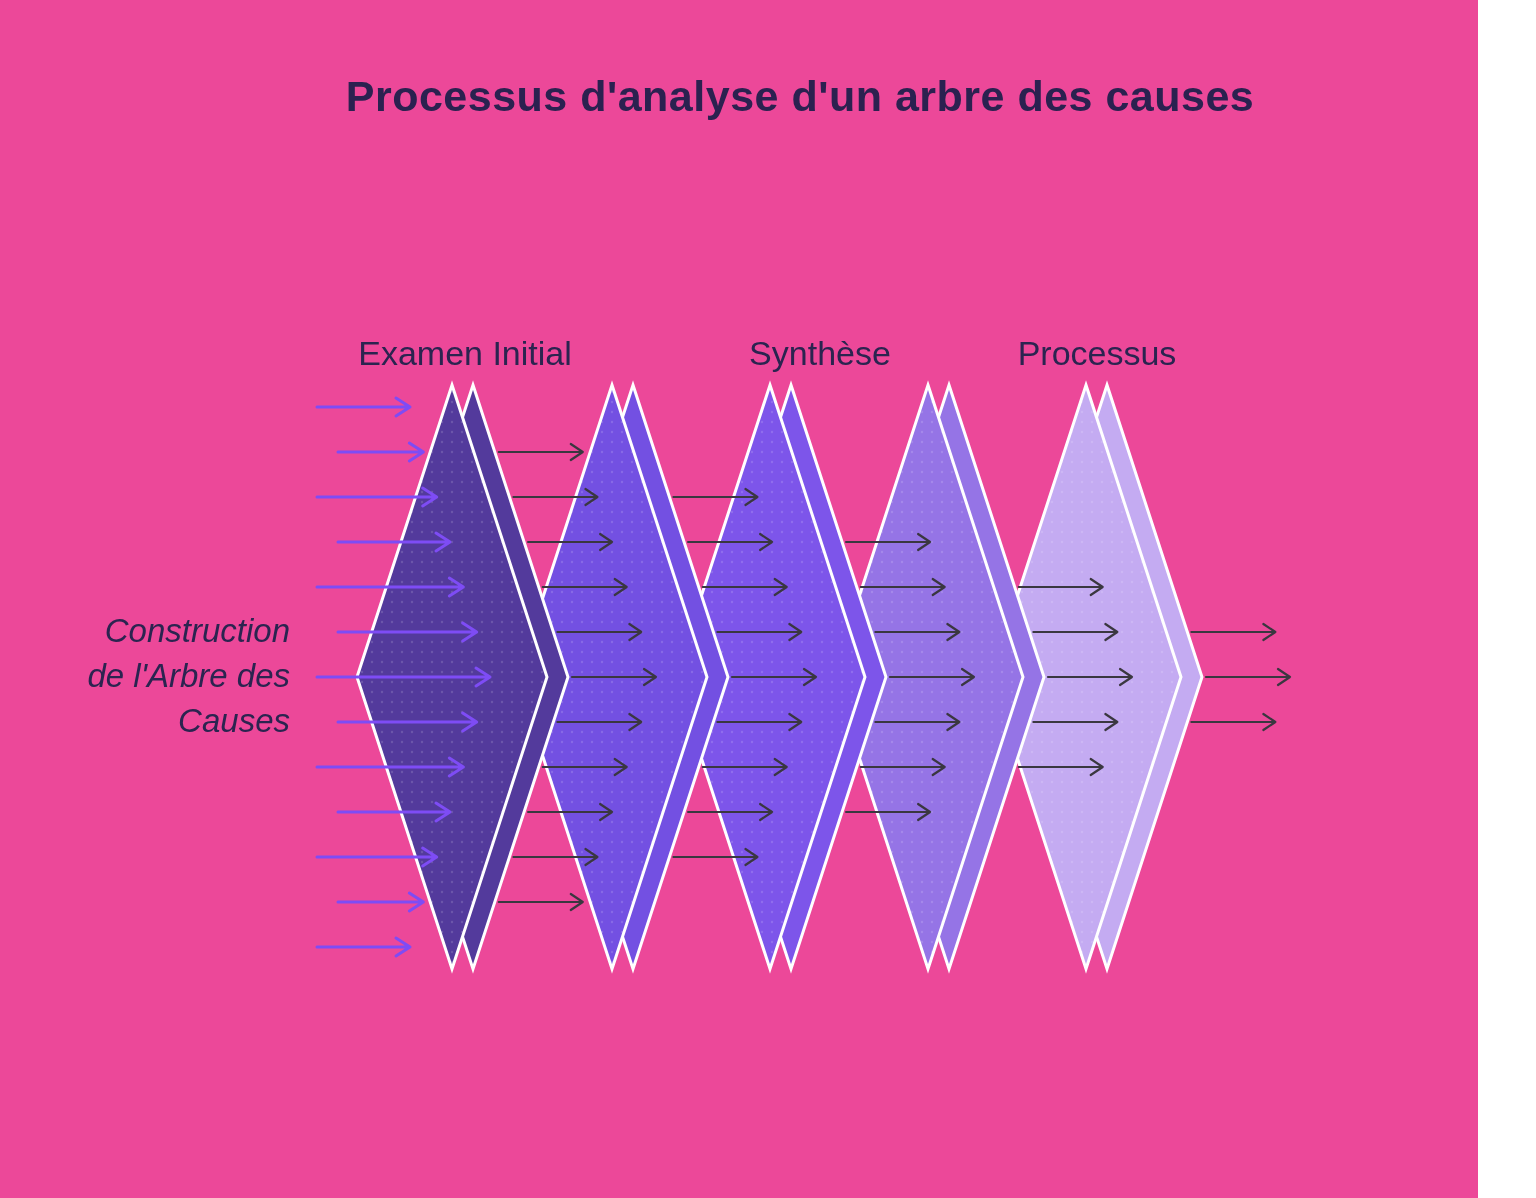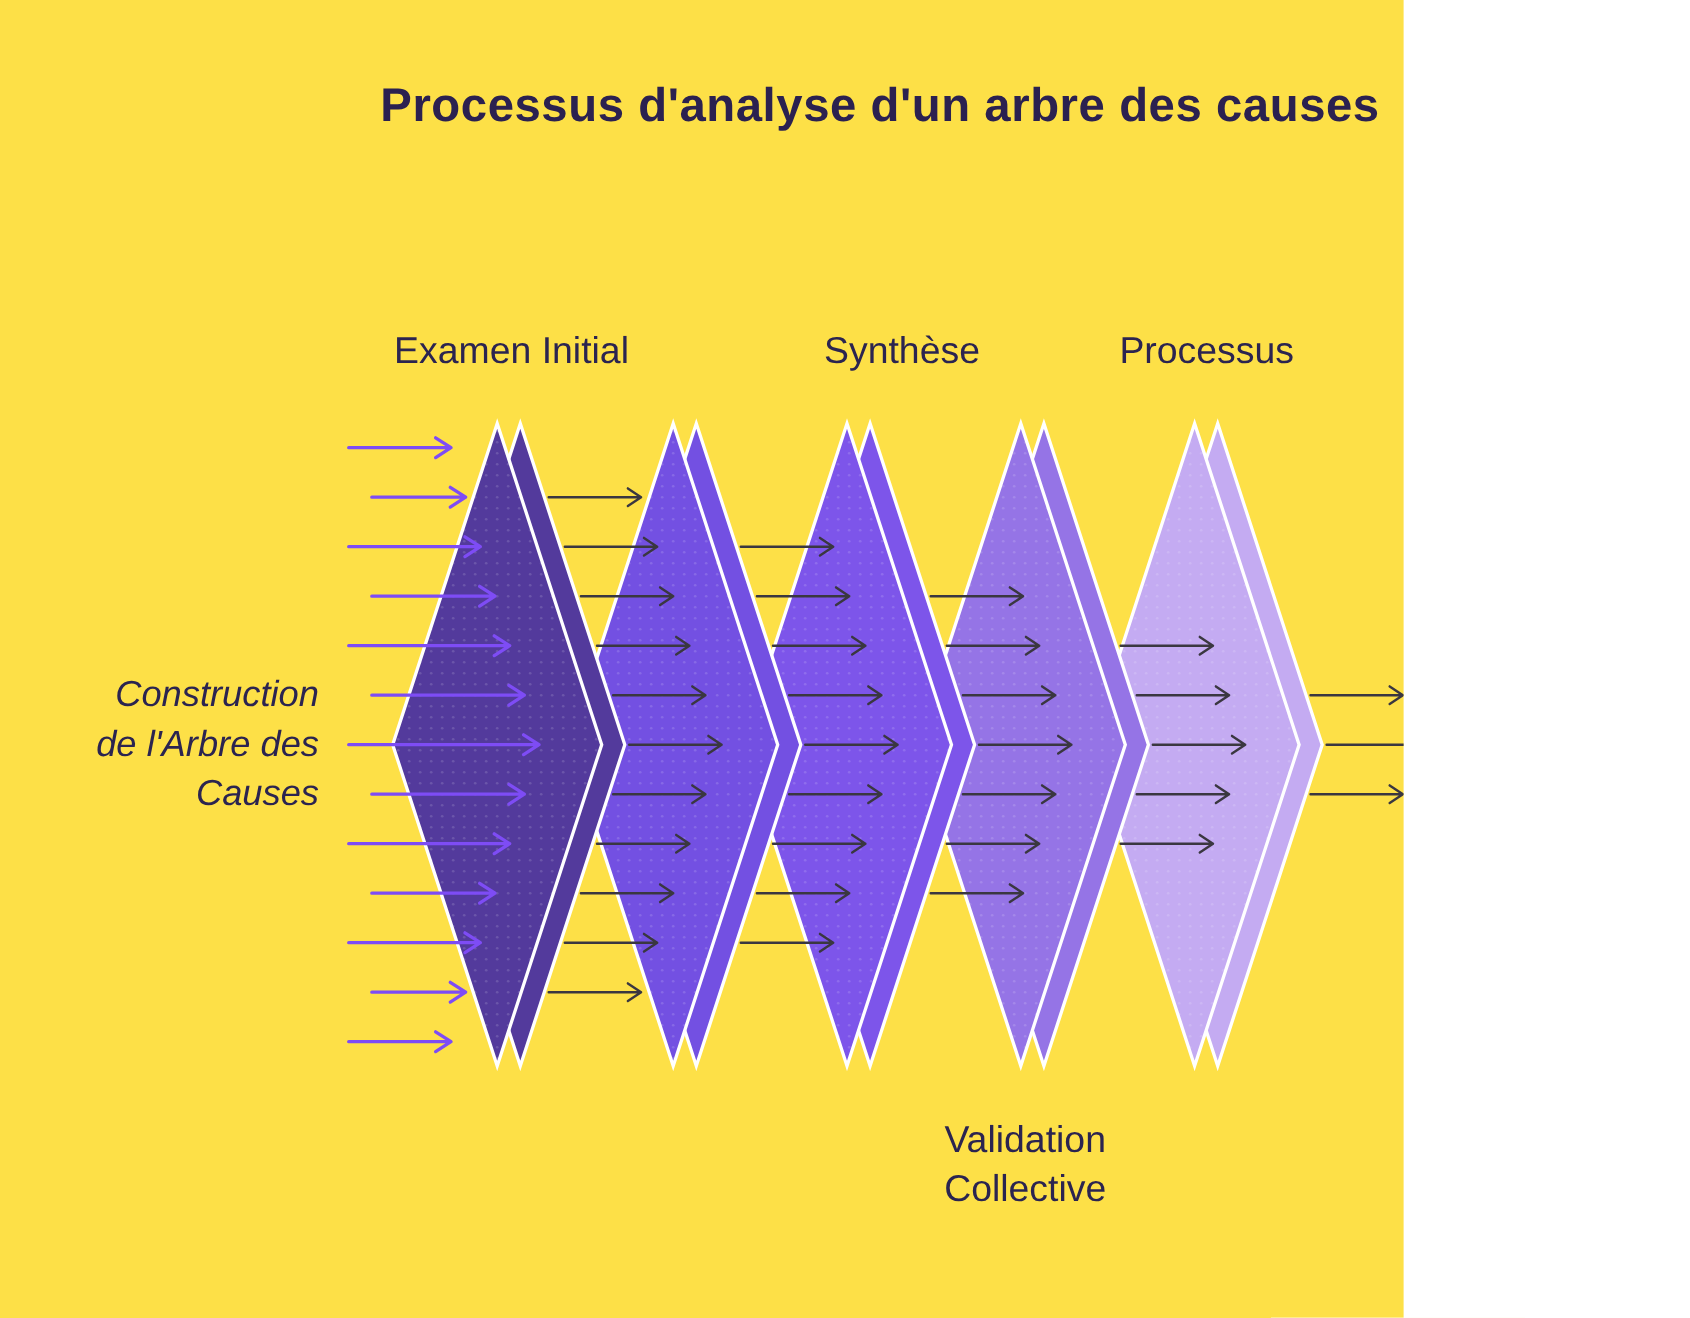--- a/index.html
+++ b/index.html
@@ -1,27 +1,27 @@
 <!DOCTYPE html>
 <html><head>
 <meta charset="utf-8">
 <style>
   html,body{margin:0;padding:0;background:#ffffff;}
   .canvas{
-    position:relative;width:1276px;height:1198px;background:#fde047;overflow:hidden;
+    position:relative;width:1478px;height:1198px;background:#ec4899;overflow:hidden;
     font-family:"Liberation Sans", sans-serif;color:#2b2450;
   }
   .canvas svg{position:absolute;left:0;top:0;}
   .title{
     position:absolute;left:800px;top:72px;transform:translateX(-50%);
     font-size:43px;font-weight:700;letter-spacing:.5px;white-space:nowrap;color:#2b2150;
   }
   .stage-label{
     position:absolute;transform:translateX(-50%);
-    font-size:34px;font-weight:500;line-height:45px;text-align:center;white-space:pre-line;
+    font-size:34px;font-weight:500;line-height:45px;text-align:center;white-space:pre-line;margin-top:34px;
   }
   .side-label{
     position:absolute;font-size:33px;font-weight:500;line-height:45px;white-space:pre-line;font-style:italic;
   }
   .side-label.input{left:36px;width:254px;text-align:right;top:608px;}
   .side-label.output{left:1314px;width:220px;text-align:left;top:608px;}
 </style>
 </head>
 <body>
 
@@ -121,16 +121,14 @@
     </svg>
 
   <div class="title">Processus d'analyse d'un arbre des causes</div>
 
   <div class="side-label input">Construction
 de l'Arbre des
 Causes</div>
 
   <div class="stage-label" style="left:465px;top:297px">Examen Initial</div>
   <div class="stage-label" style="left:820px;top:297px">Synthèse</div>
-  <div class="stage-label" style="left:932px;top:1014px">Validation
-Collective</div>
   <div class="stage-label" style="left:1097px;top:297px">Processus</div>
 </div>
 
 </body></html>

